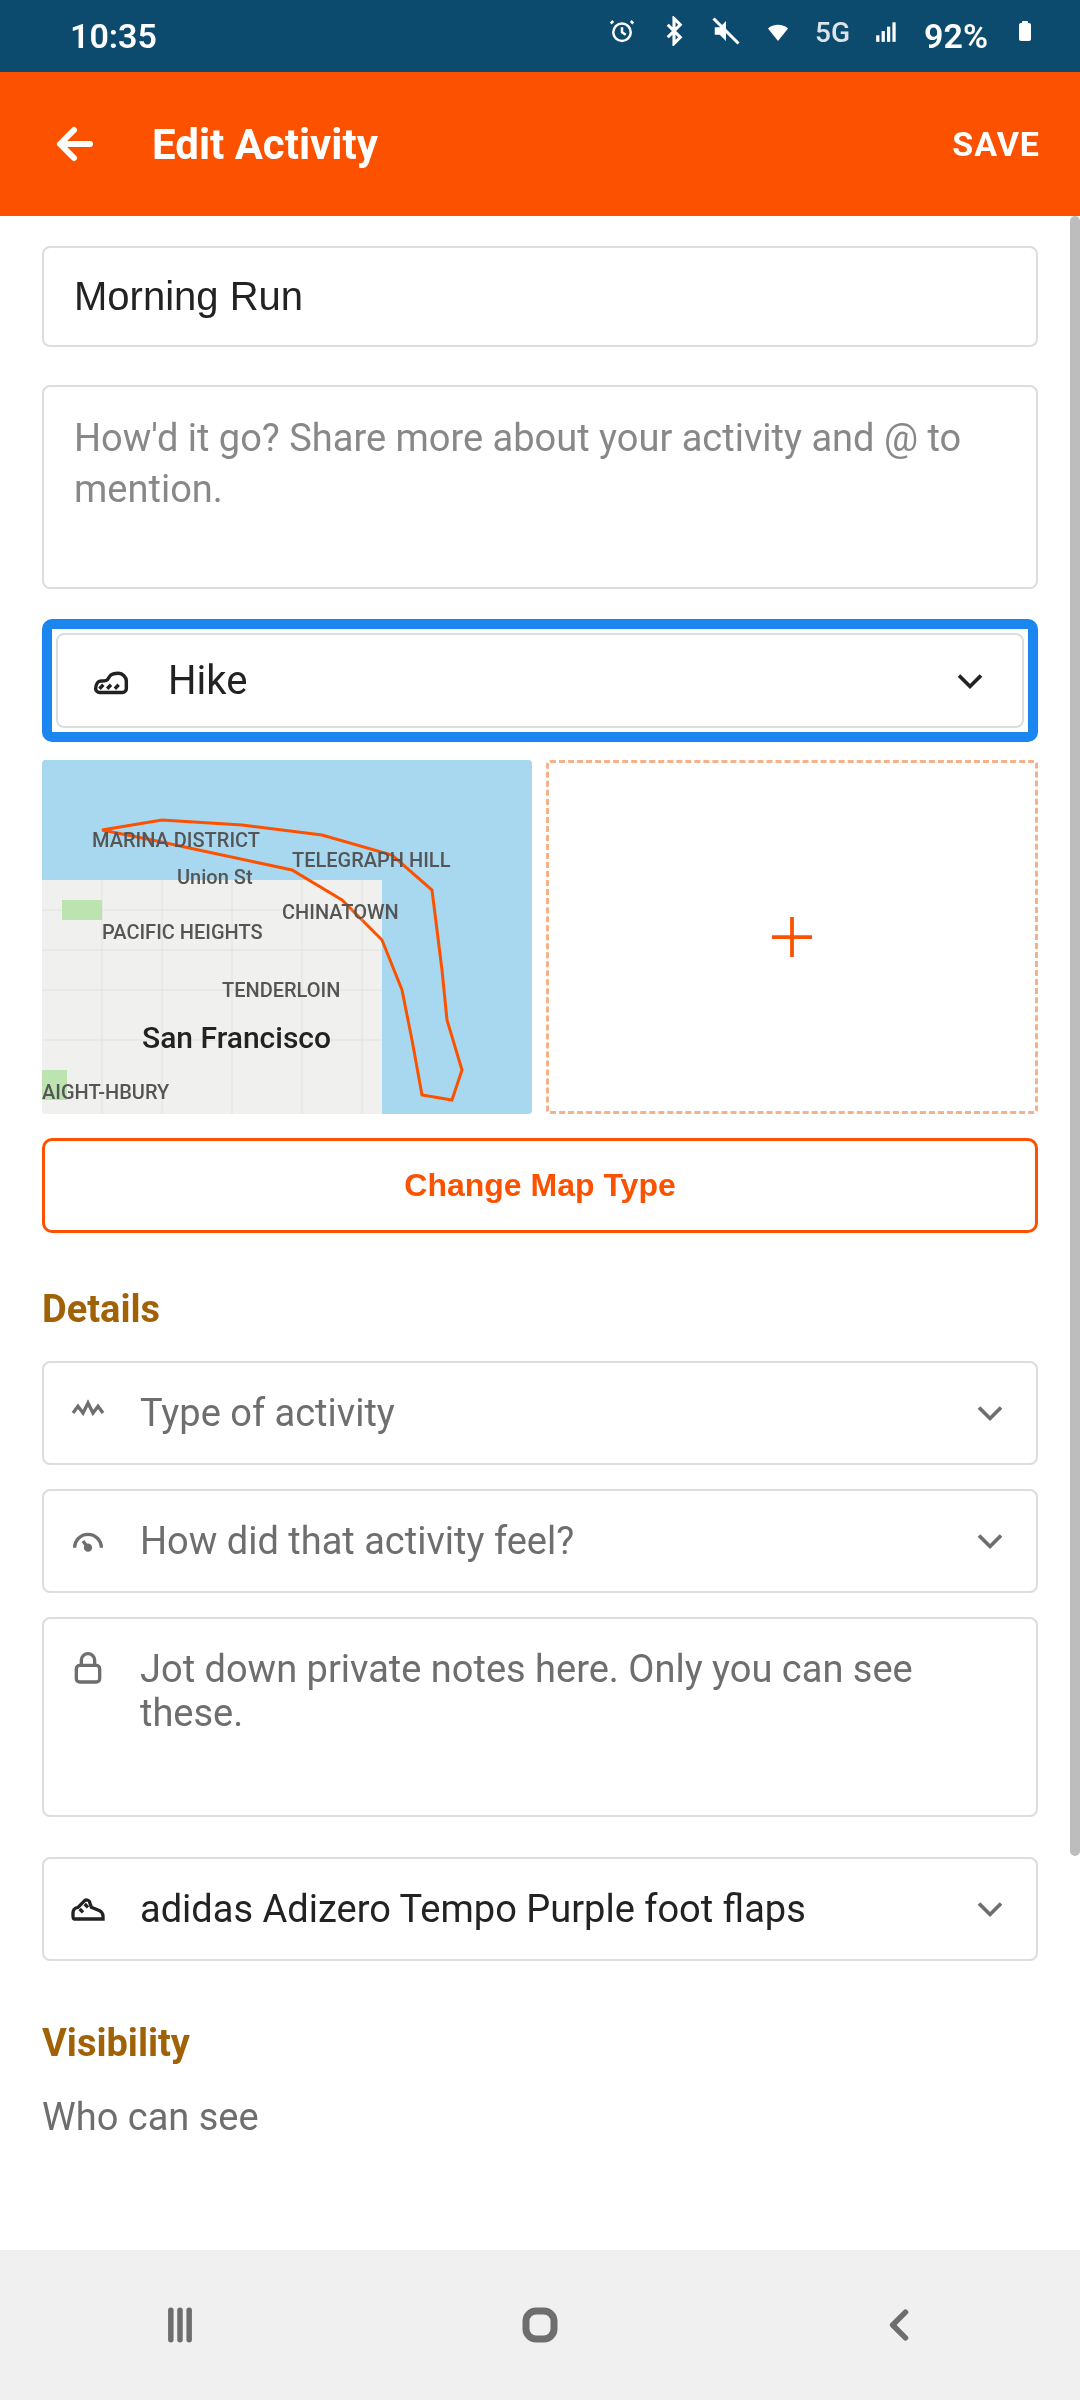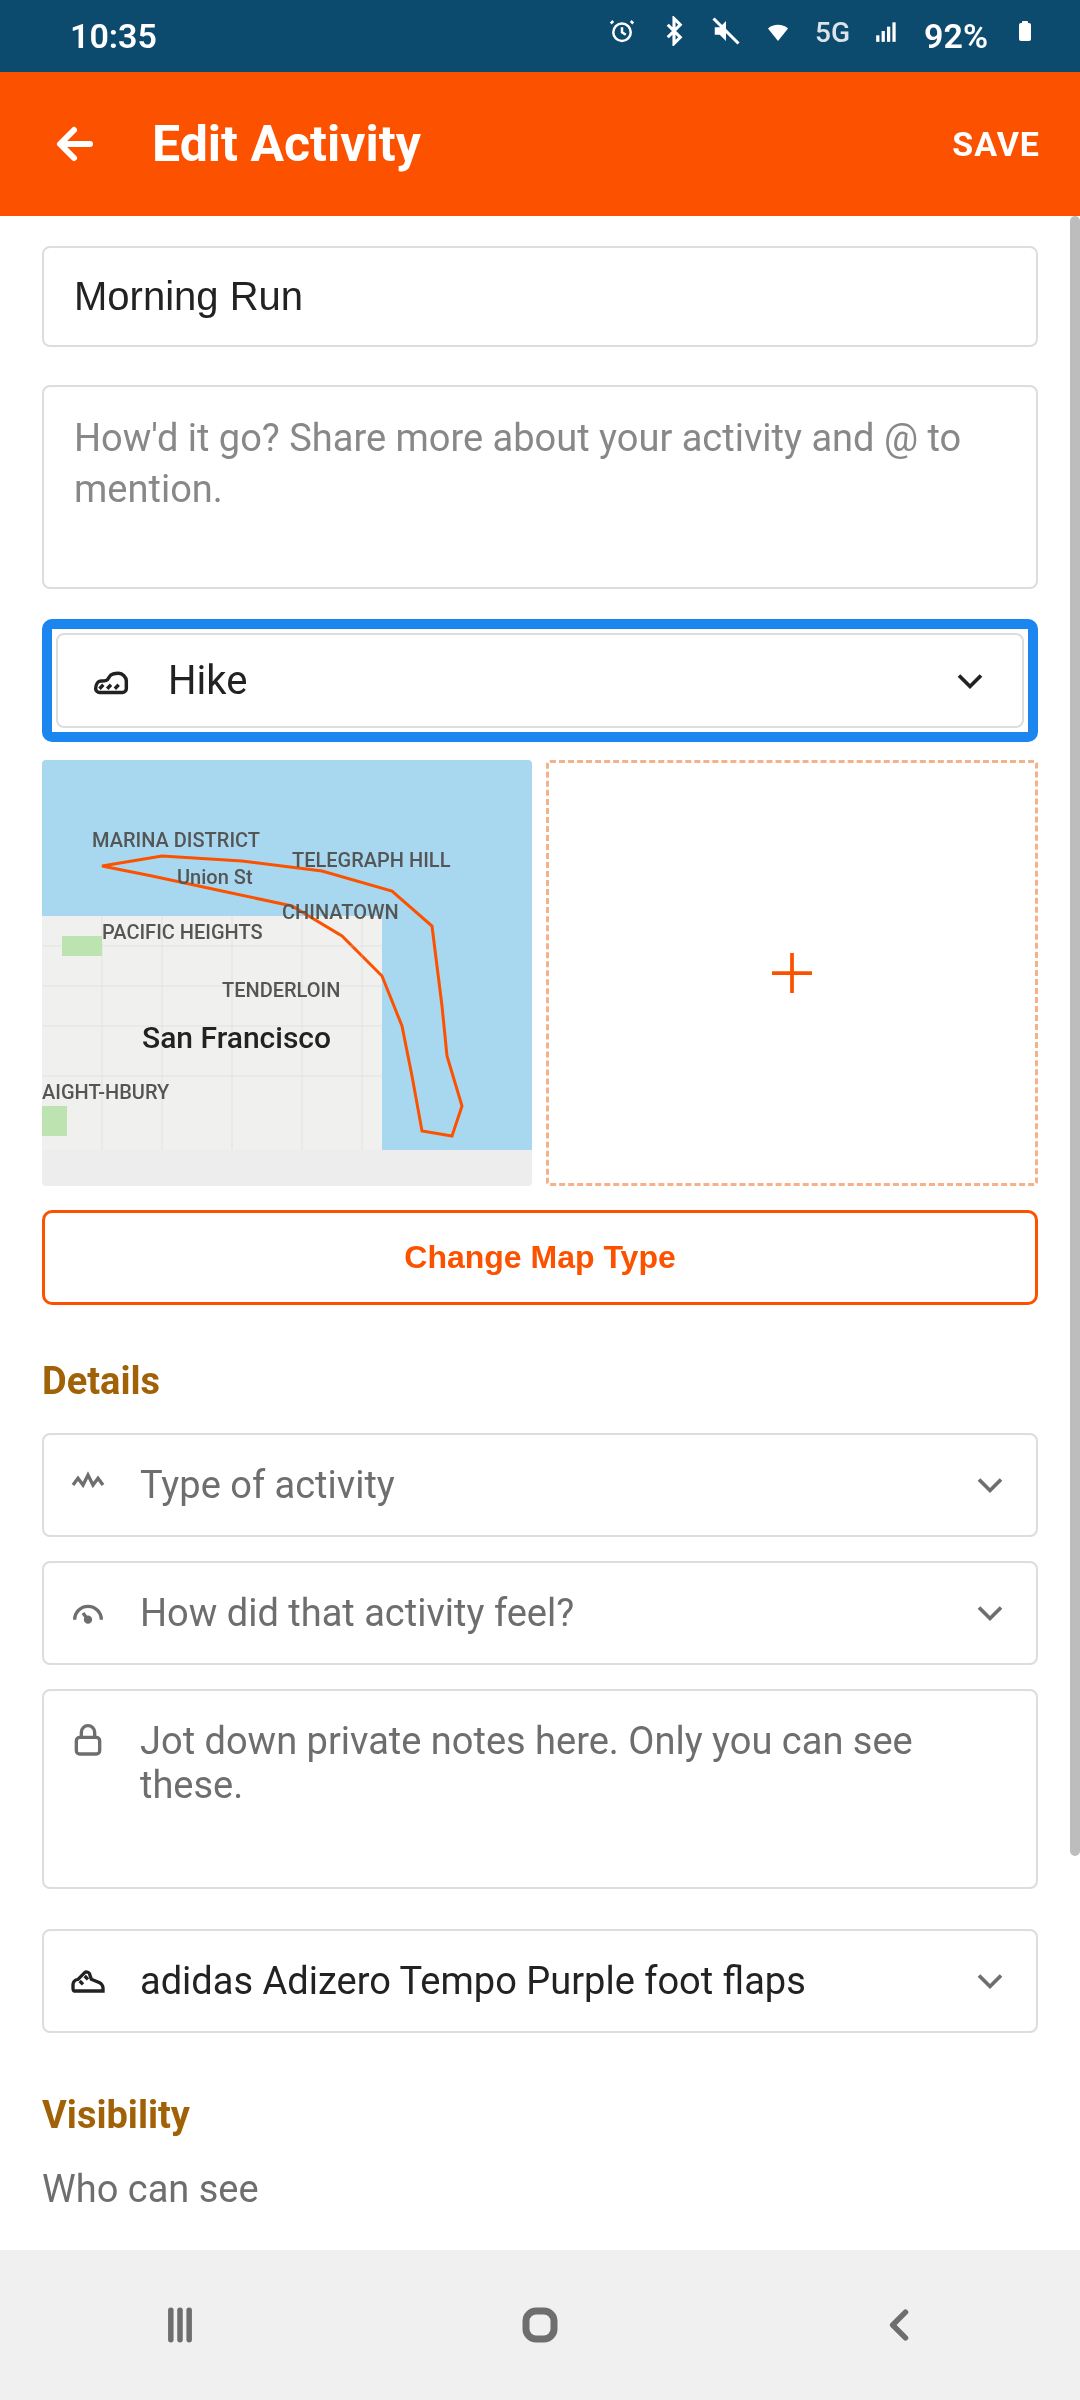--- a/index.html
+++ b/index.html
@@ -7,42 +7,42 @@
   
   .status-bar { background: #0c4a6e; height: 72px; display: flex; align-items: center; justify-content: space-between; padding: 0 40px 0 70px; color: #fff; font-size: 34px; font-weight: 600; }
   .status-left { display: flex; align-items: center; }
   .status-right { display: flex; gap: 22px; }
   .status-right .pct { font-size: 34px; font-weight: 600; }
   .status-icon { width: 30px; height: 30px; display: inline-flex; align-items: center; justify-content: center; }
   .status-5g { font-size: 28px; font-weight: 500; opacity: 0.85; }
   
   .app-bar { background: #fc5200; height: 144px; display: flex; align-items: center; padding: 0 40px; color: #fff; }
   .back-btn { width: 72px; height: 72px; display: flex; align-items: center; justify-content: center; margin-right: 40px; }
-  .app-title { font-size: 50px; font-weight: 700; flex: 1; }
+  .app-title { font-size: 42px; font-weight: 700; flex: 1; }
   .save-btn { font-size: 34px; font-weight: 700; letter-spacing: 1px; }
   
   .content { padding: 30px 42px 0 42px; position: relative; height: 2034px; overflow: hidden; }
   
   .scroll-indicator { position: absolute; right: 0; top: 0; width: 10px; height: 1640px; background: #bdbdbd; border-radius: 5px; }
   
   .text-input { width: 100%; border: 2px solid #ddd; border-radius: 8px; padding: 26px 30px; font-size: 40px; color: #222; background: #fff; }
   .text-input::placeholder { color: #888; }
   
   .title-input { margin-bottom: 38px; }
   
   .desc-input { min-height: 204px; font-size: 38px; color: #6e6e6e; line-height: 1.35; resize: none; font-family: inherit; margin-bottom: 26px; }
   
   .activity-type-wrap { border: 10px solid #1b85f0; border-radius: 10px; padding: 4px; margin-bottom: 18px; }
   .activity-type { border: 2px solid #ddd; border-radius: 8px; padding: 22px 30px; display: flex; align-items: center; background: #fff; }
   .activity-type .icon { width: 46px; height: 46px; margin-right: 34px; }
   .activity-type .label { font-size: 40px; color: #222; flex: 1; }
   .activity-type .chev { width: 44px; height: 44px; }
   
   .media-row { display: flex; gap: 14px; margin-bottom: 24px; }
-  .map-thumb { width: 490px; height: 426px; border-radius: 4px; position: relative; overflow: hidden; background: linear-gradient(to bottom, #a8d8f0 0%, #a8d8f0 42%, #ededed 42%, #ededed 100%); }
+  .map-thumb { width: 490px; height: 354px; border-radius: 4px; position: relative; overflow: hidden; background: linear-gradient(to bottom, #a8d8f0 0%, #a8d8f0 42%, #ededed 42%, #ededed 100%); }
   .map-route { position: absolute; left: 0; top: 0; width: 100%; height: 100%; }
   .map-label { position: absolute; font-size: 20px; color: #555; font-weight: 500; }
   .map-label.sf { font-size: 30px; color: #222; font-weight: 500; }
   .add-media { flex: 1; border: 3px dashed #f5b28a; border-radius: 4px; display: flex; align-items: center; justify-content: center; }
   .plus-icon { width: 60px; height: 60px; }
   
   .change-map-btn { width: 100%; border: 3px solid #fc5200; border-radius: 10px; background: #fff; padding: 26px; text-align: center; color: #fc5200; font-size: 32px; font-weight: 700; margin-bottom: 54px; }
   
   .section-title { font-size: 38px; font-weight: 700; color: #a16207; margin-bottom: 30px; }
   

